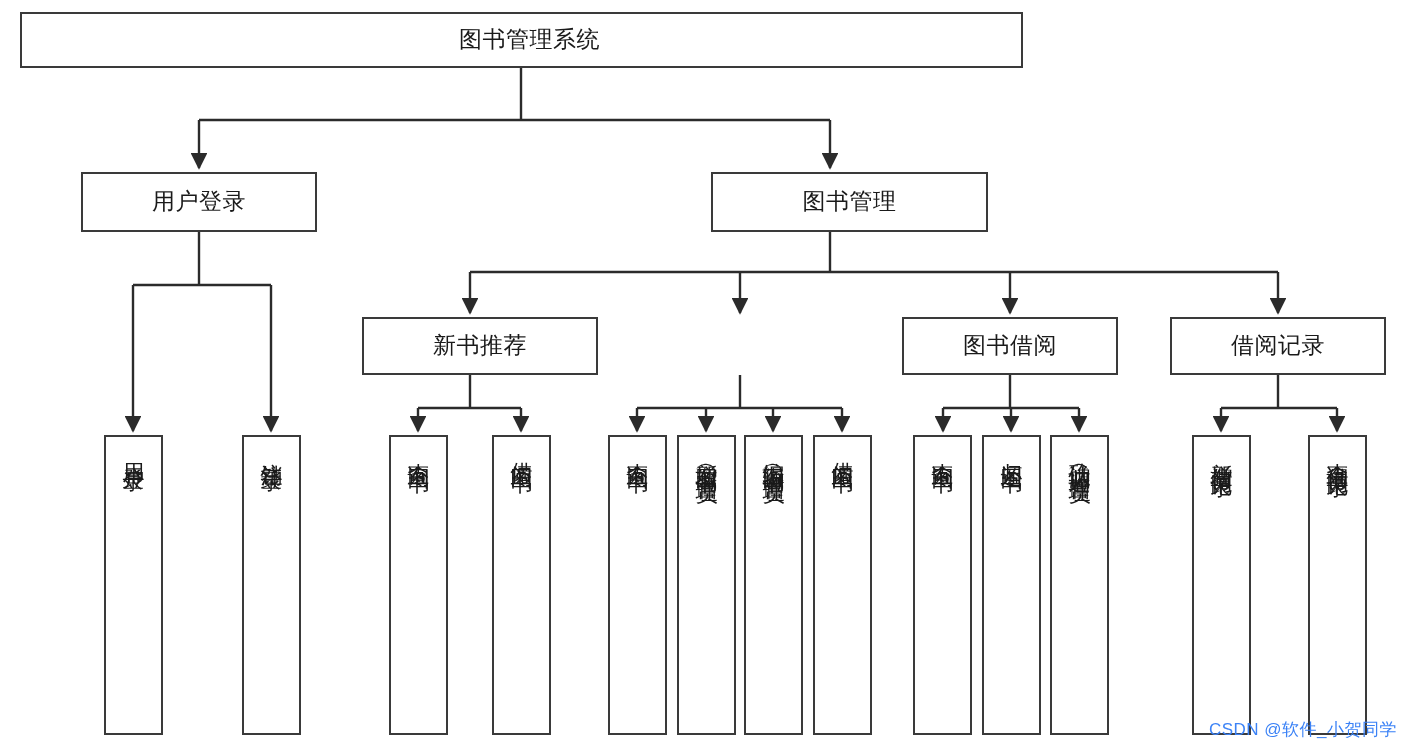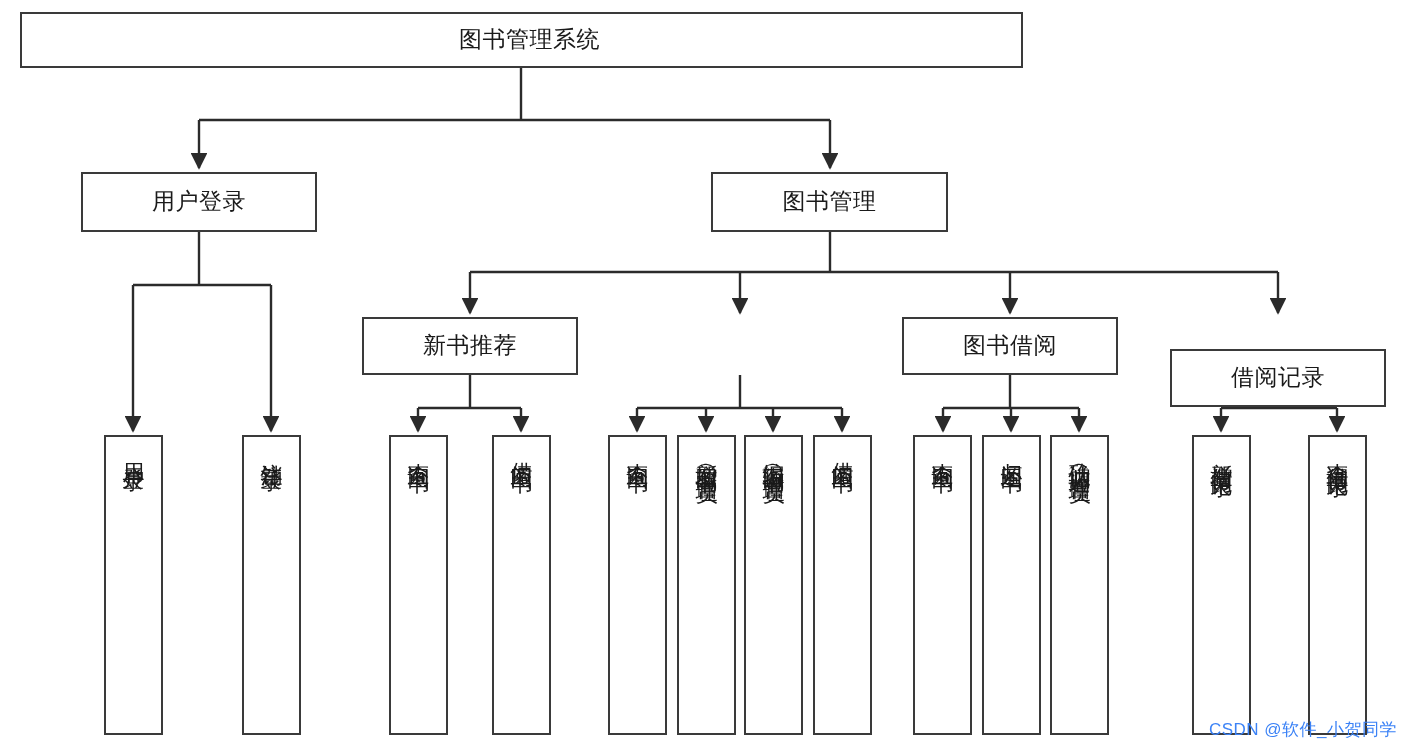--- a/index.html
+++ b/index.html
@@ -127,34 +127,34 @@
   </svg>
 
   <div class="node horiz" style="left:20px; top:12px; width:1003px; height:56px;padding-left:16px;">
     <span class="node-label">图书管理系统</span>
   </div>
 
   <div class="node horiz" style="left:81px; top:172px; width:236px; height:60px;">
     <span class="node-label">用户登录</span>
   </div>
 
-  <div class="node horiz" style="left:711px; top:172px; width:237px; height:60px;">
+  <div class="node horiz" style="left:711px; top:172px; width:277px; height:60px;">
     <span class="node-label">图书管理</span>
   </div>
 
-  <div class="node horiz" style="left:362px; top:317px; width:216px; height:58px;">
+  <div class="node horiz" style="left:362px; top:317px; width:236px; height:58px;">
     <span class="node-label">新书推荐</span>
   </div>
 
 
   <div class="node horiz" style="left:902px; top:317px; width:216px; height:58px;">
     <span class="node-label">图书借阅</span>
   </div>
 
-  <div class="node horiz" style="left:1170px; top:317px; width:216px; height:58px;margin-top:32px;">
+  <div class="node horiz" style="left:1170px; top:317px; width:216px; height:58px;">
     <span class="node-label">借阅记录</span>
   </div>
 
   <div class="node vert" style="left:104px; top:435px; width:59px; height:300px;">
     <span class="node-label">用户登录</span>
   </div>
 
   <div class="node vert" style="left:242px; top:435px; width:59px; height:300px;">
     <span class="node-label">注销登录</span>
   </div>

